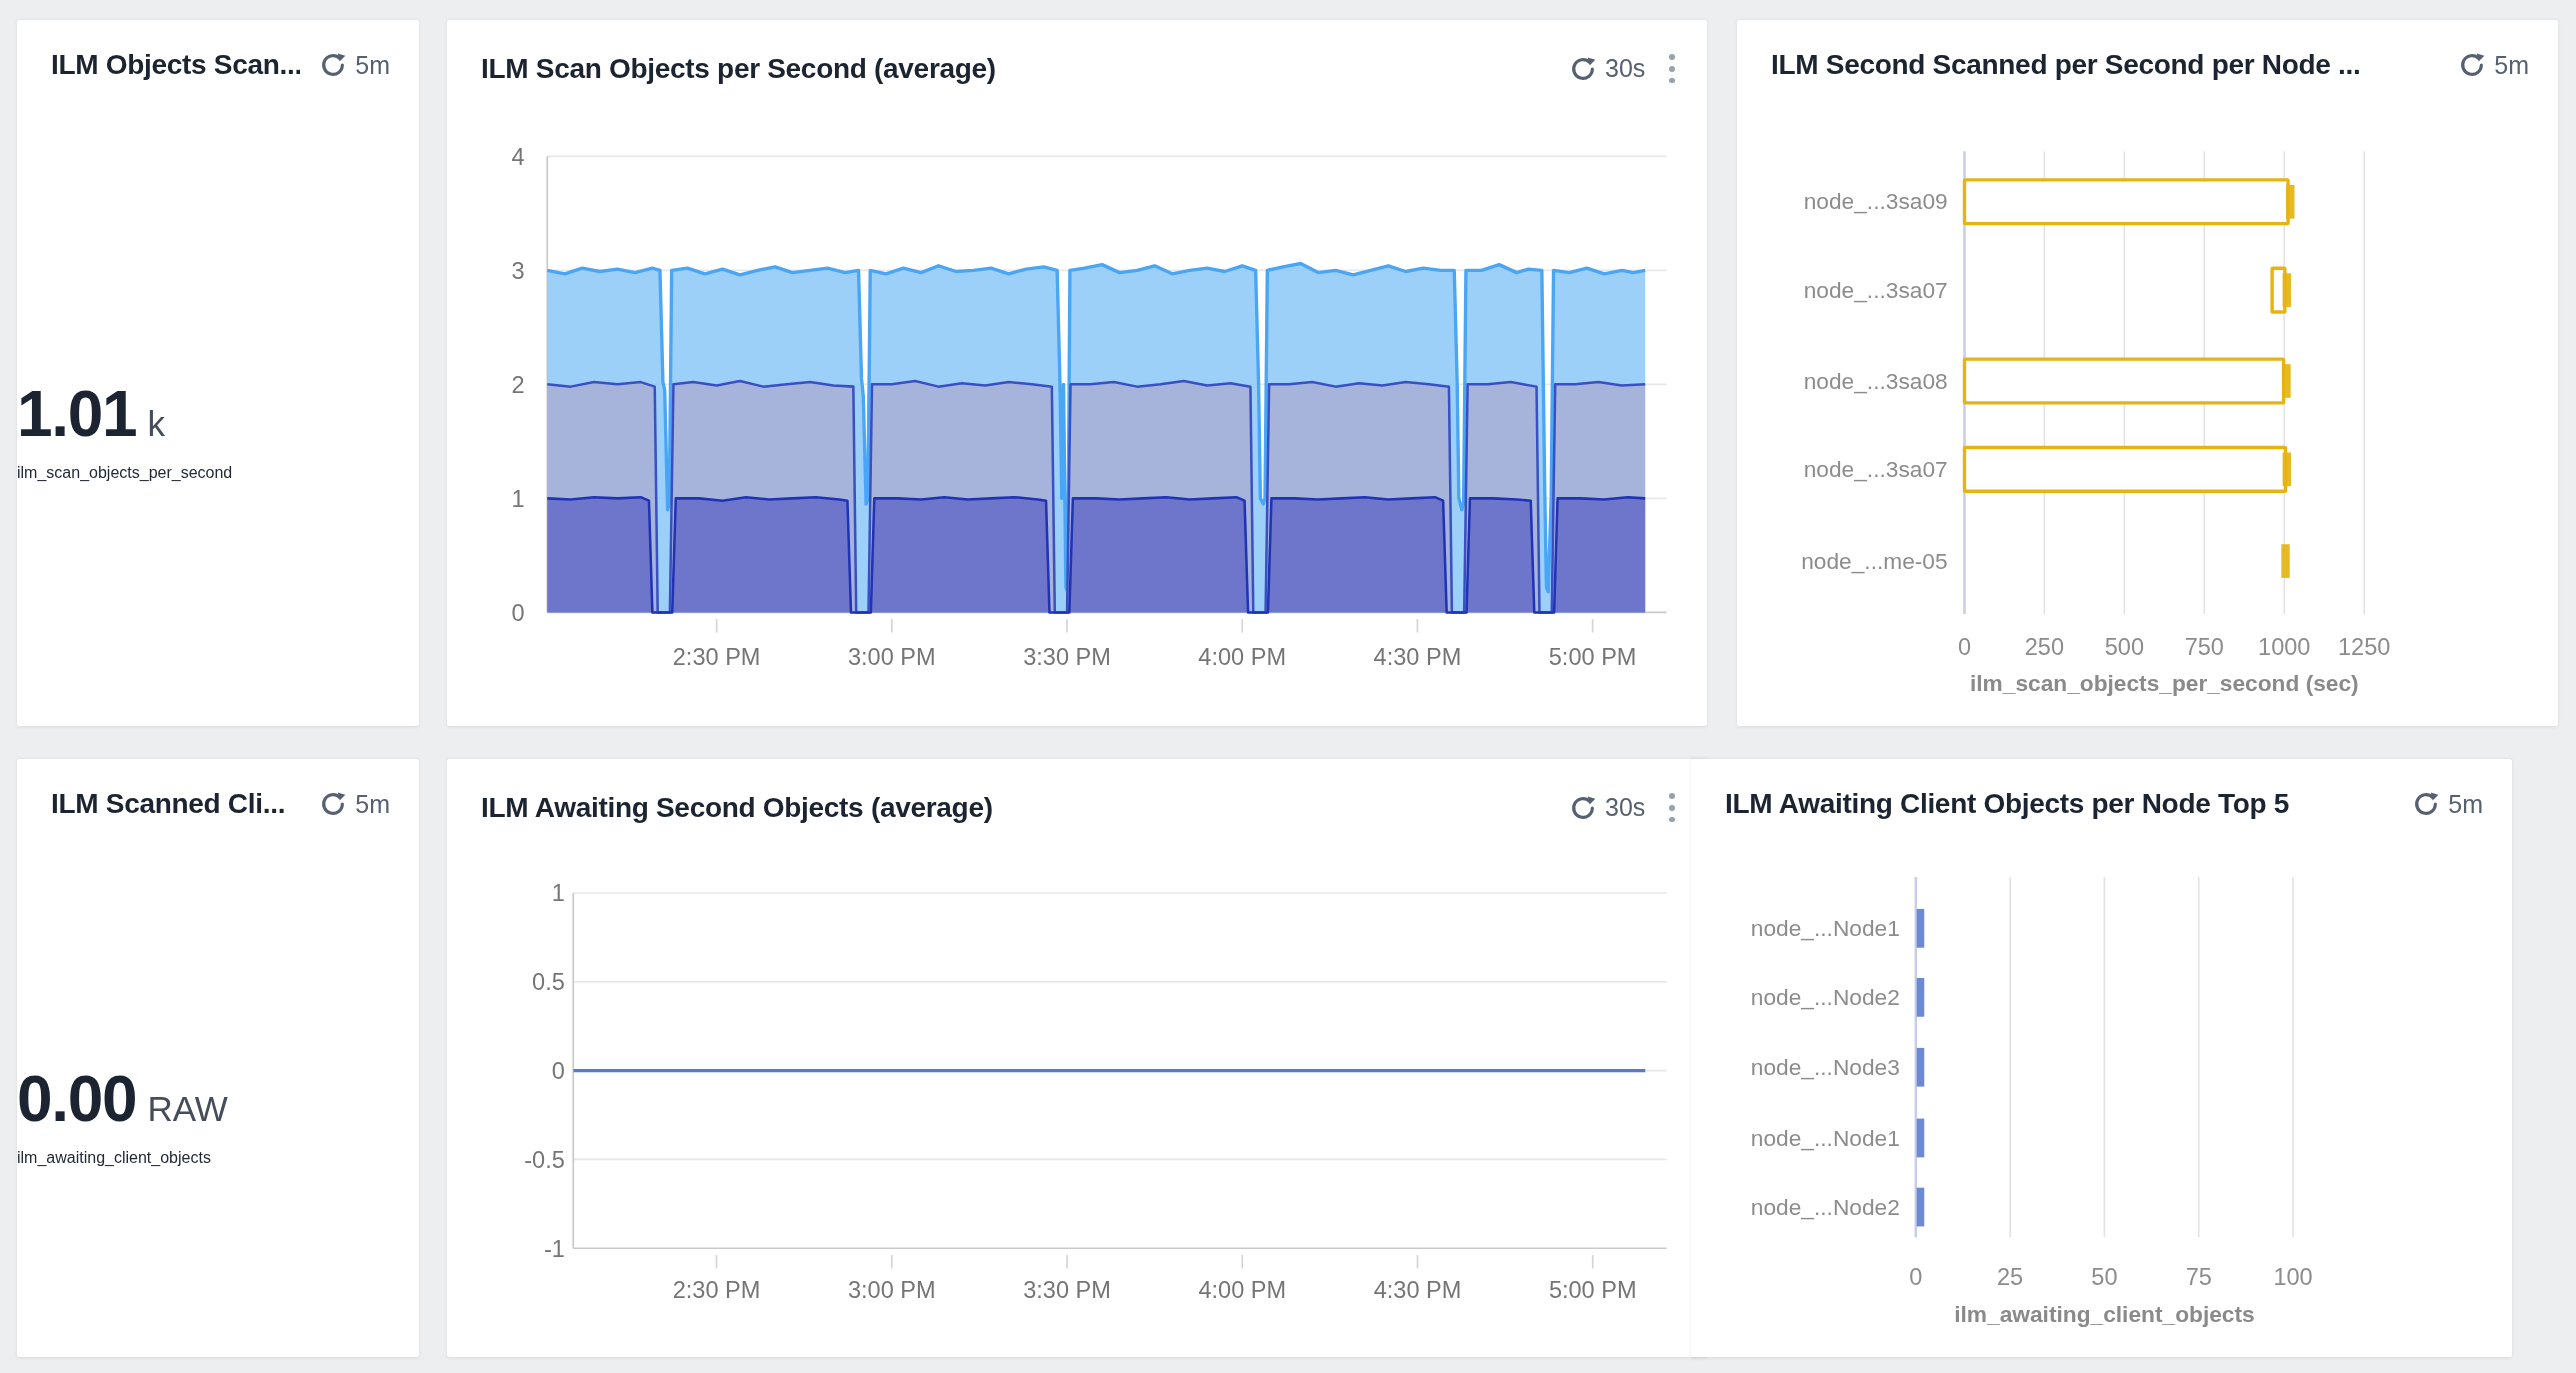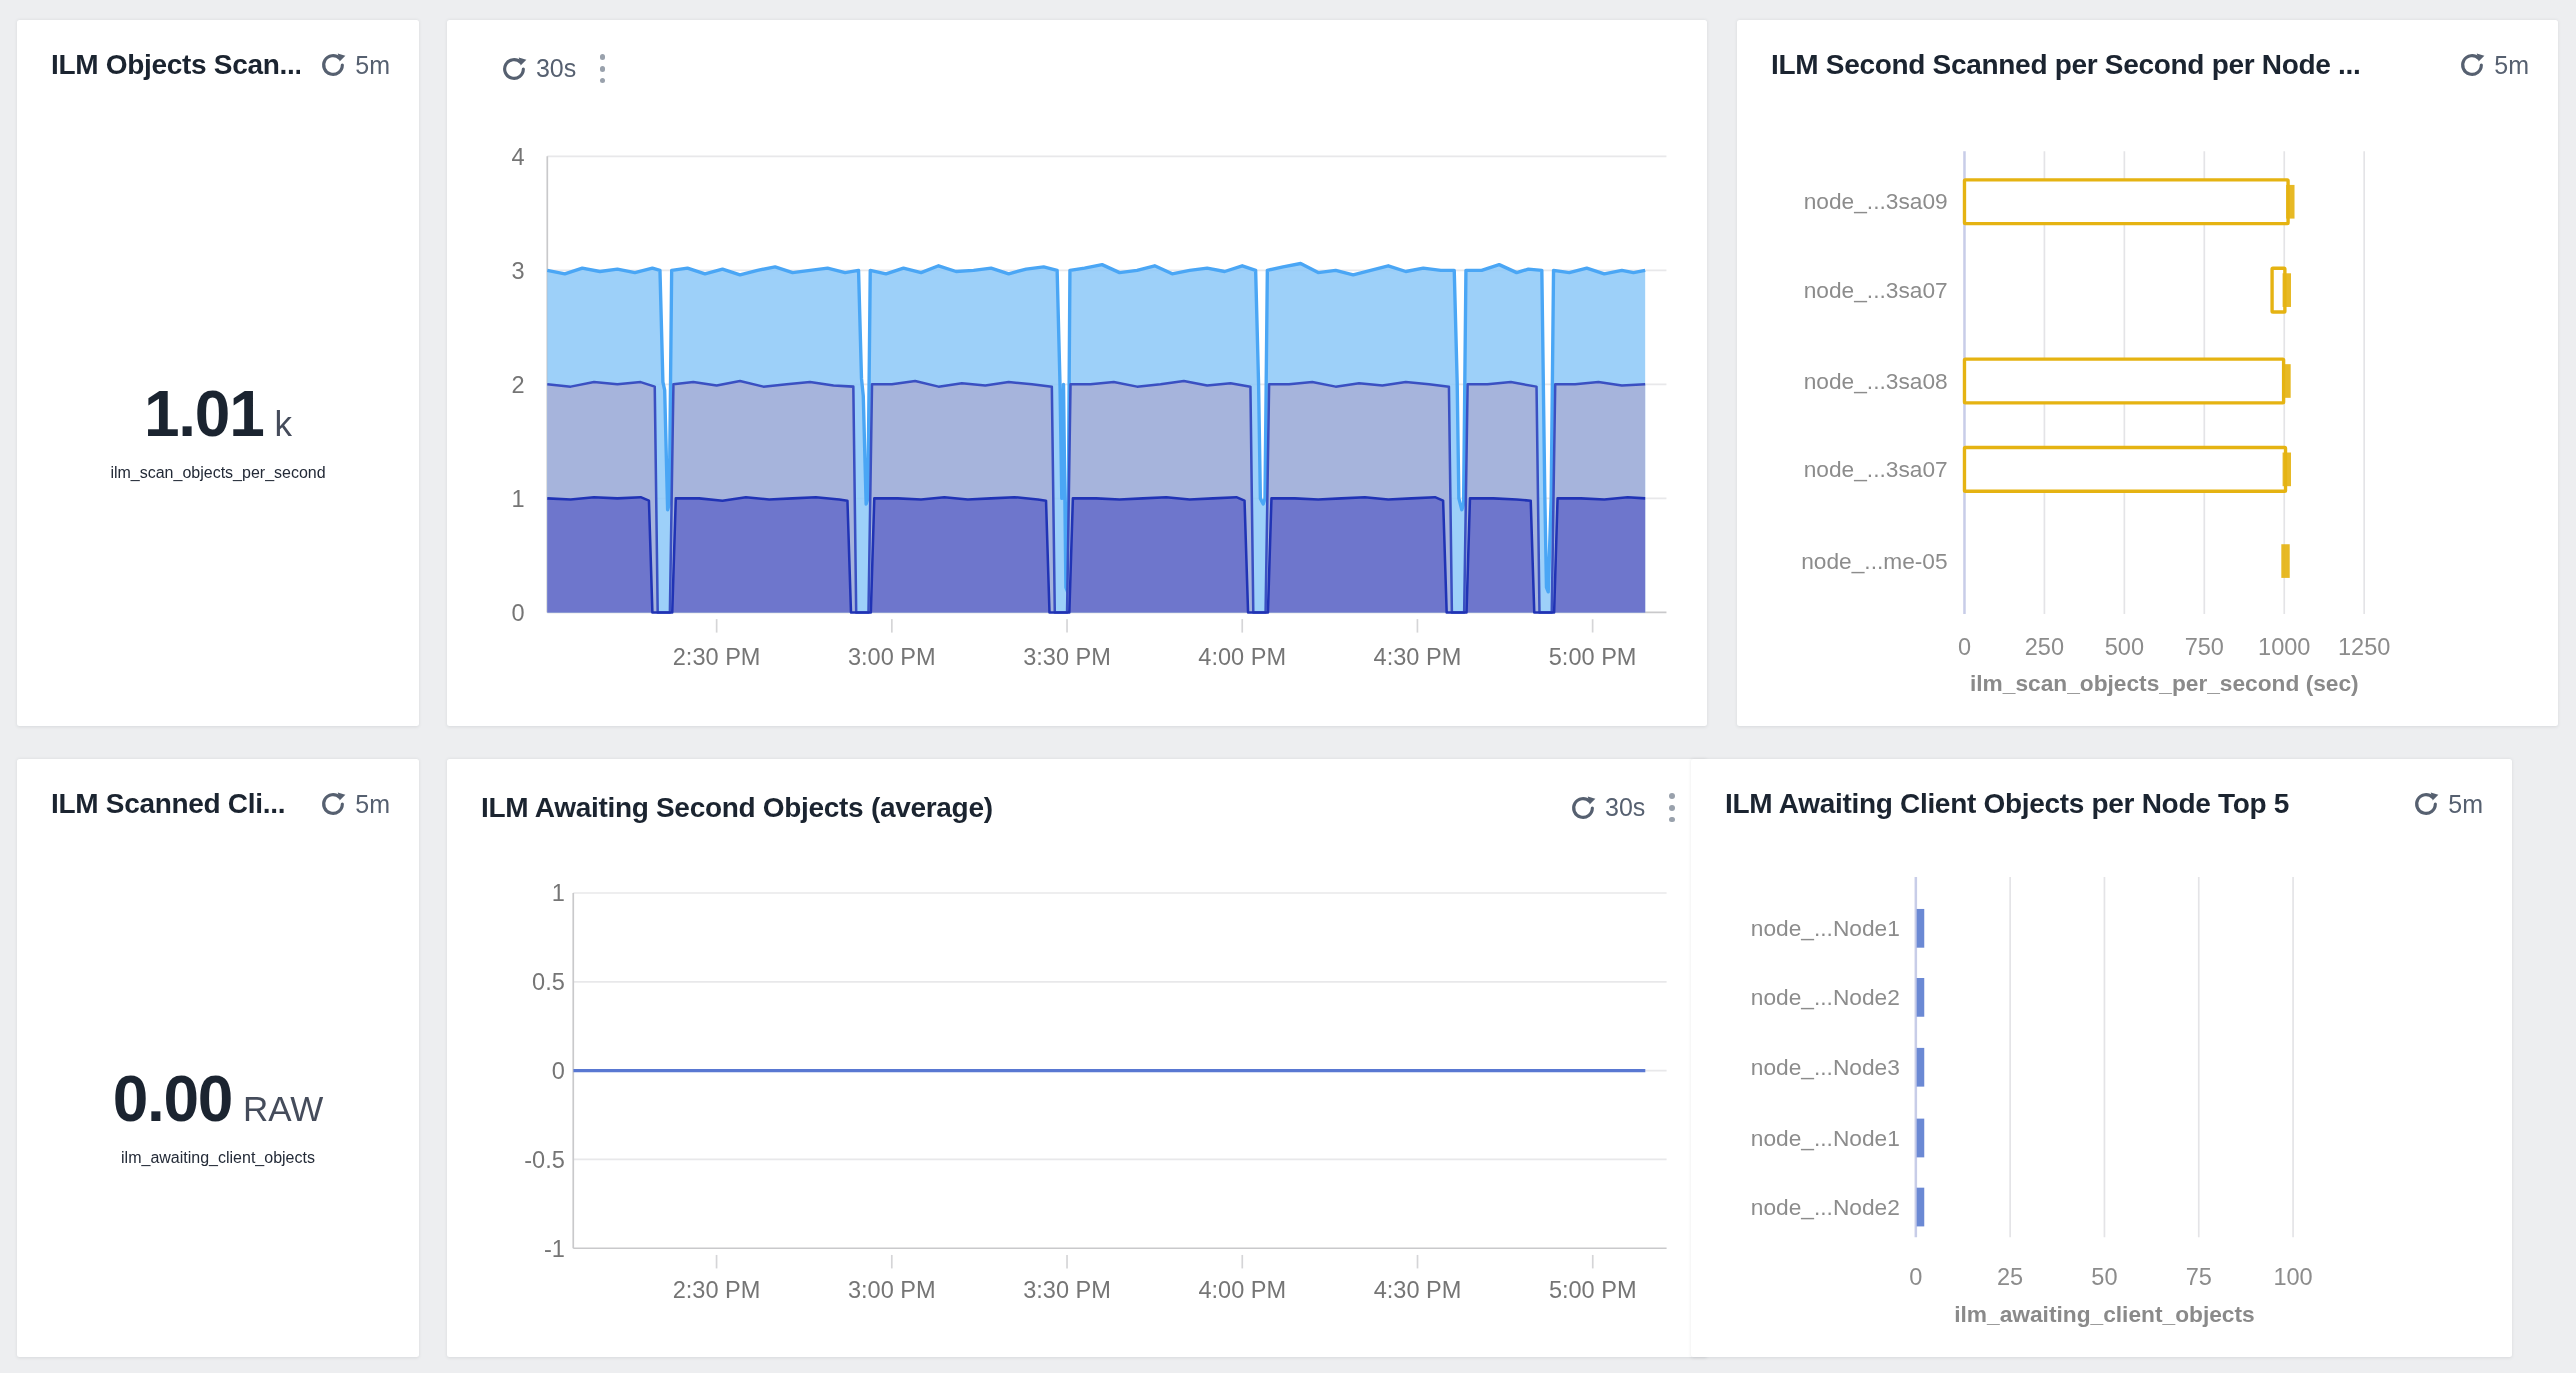--- a/index.html
+++ b/index.html
@@ -11,21 +11,21 @@
   .c3{left:1737px;top:20px;width:821px;height:706px;}
   .c4{left:17px;top:759px;width:402px;height:598px;}
   .c5{left:447px;top:759px;width:1260px;height:598px;}
   .c6{left:1691px;top:759px;width:821px;height:598px;}
   .hd{display:flex;align-items:center;padding:29px 29px 0 34px;}
   .hd h2{margin:0;flex:1 1 auto;font-size:28px;font-weight:700;color:#1B2430;letter-spacing:-0.3px;white-space:nowrap;overflow:hidden;}
   .ctrl{flex:0 0 auto;display:flex;align-items:center;gap:8.4px;margin-left:18.5px;color:#566070;font-size:25px;cursor:pointer;}
   .ctrl svg{width:28px;height:28px;display:block;}
   .kebab{flex:0 0 auto;margin-left:20px;display:flex;flex-direction:column;gap:5.9px;padding:5px 3.4px;cursor:pointer;}
   .kebab i{width:5.9px;height:5.9px;border-radius:50%;background:#99A1AC;display:block;}
-  .stat{position:absolute;left:0;right:0;top:76px;bottom:0;display:flex;flex-direction:column;align-items:center;justify-content:center;}
+  .stat{position:absolute;left:0;right:0;top:76px;bottom:0;display:flex;flex-direction:column;align-items:flex-start;justify-content:center;}
   .vrow{display:flex;align-items:baseline;gap:11px;margin-top:37px;}
   .val{font-size:64px;font-weight:700;color:#1B2430;letter-spacing:-1.3px;}
   .unit{font-size:35px;color:#454C5B;}
   .metric{font-size:16px;color:#232A37;margin-top:13.5px;}
   svg.chart{position:absolute;left:0;top:0;}
 </style>
 </head>
 <body>
 
 <div class="dash">
@@ -47,20 +47,21 @@
       <div class="vrow">
         <span class="val">1.01</span>
         <span class="unit">k</span>
       </div>
       <div class="metric">ilm_scan_objects_per_second</div>
     </div>
   </section>
 
   <section class="card c2">
     <div class="hd">
+      <h2>ILM Scan Objects per Second (average)</h2>
       <div class="ctrl">
         <span>
             <svg viewBox="0 0 24 24">
               <path d="M20 12a8 8 0 1 1-2.34-5.66" fill="none" stroke="currentColor" stroke-width="2.7" stroke-linecap="round"></path>
               <path d="M16.1 2.2 L22.6 4.1 L17.7 9.0 Z" fill="currentColor"></path>
             </svg>
           </span>
         <span>30s</span>
       </div>
       <div class="kebab">

